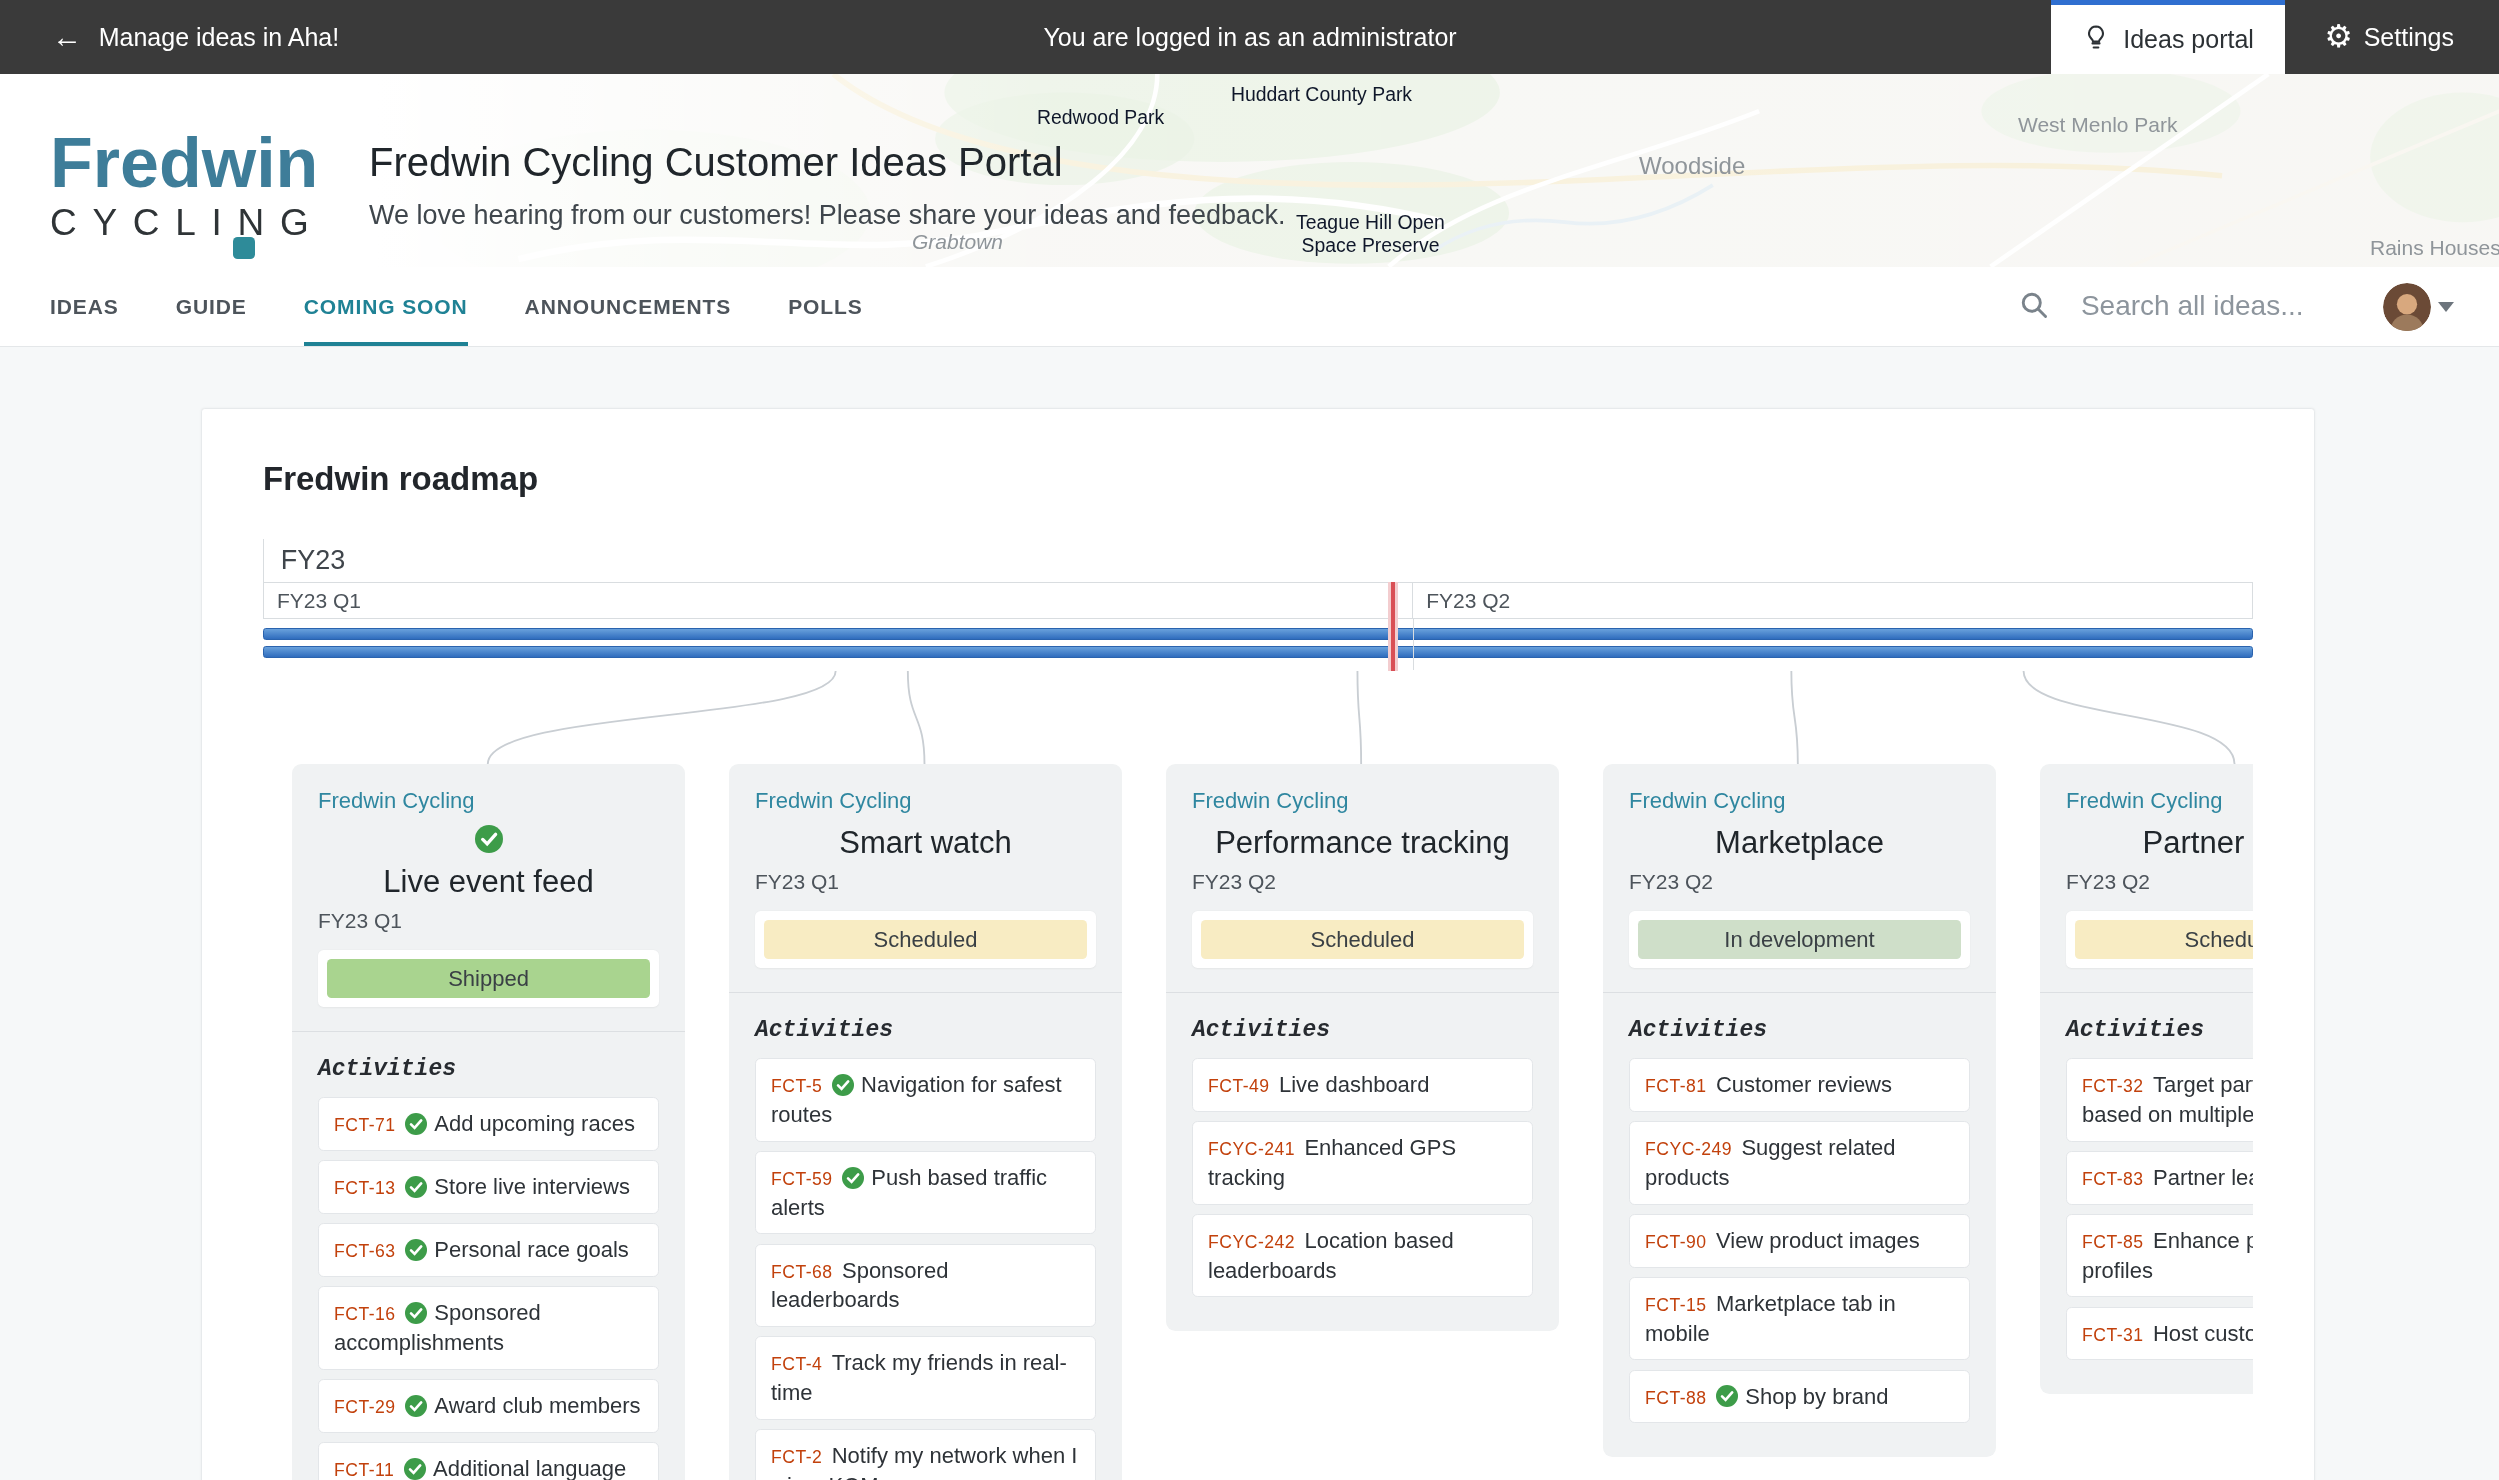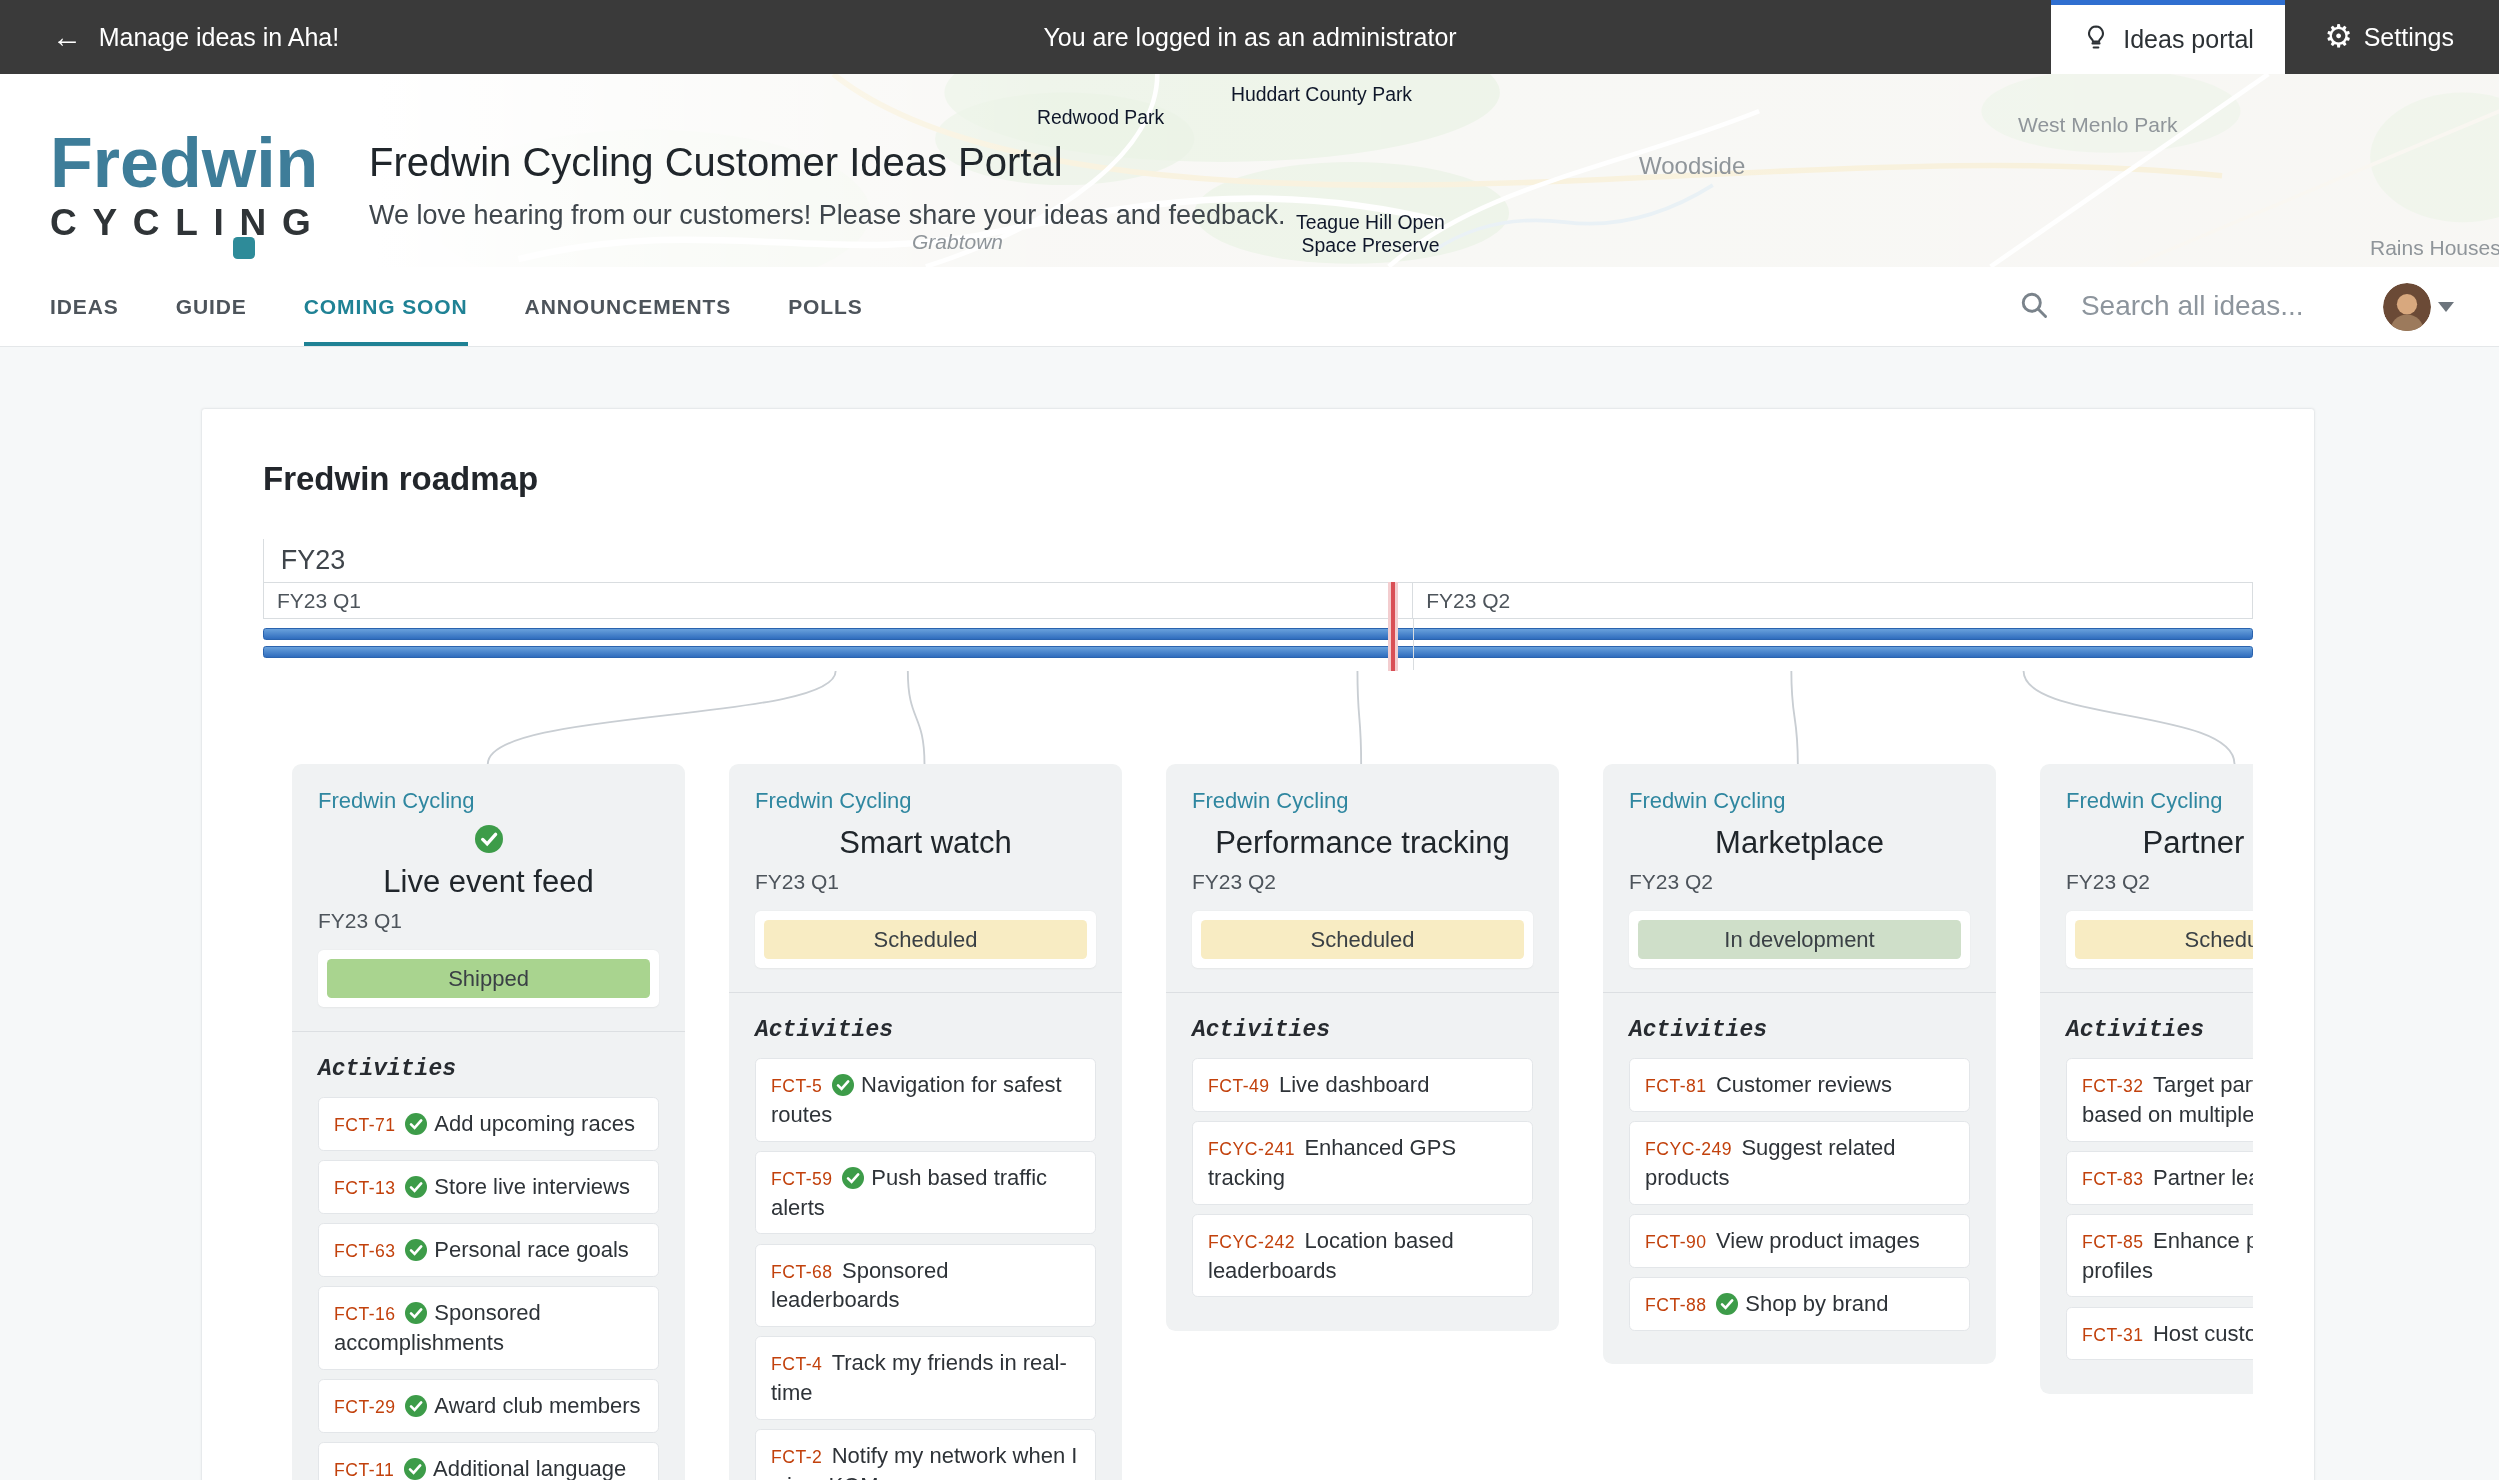--- a/index.html
+++ b/index.html
@@ -21,21 +21,21 @@
   .header { position:relative; height:193px; background:#f0efe9; overflow:hidden; }
   .map-svg { position:absolute; inset:0; z-index:0; }
   .map-overlay { position:absolute; inset:0; z-index:1;
     background:linear-gradient(90deg,#fff 0%,#fff 15%,rgba(255,255,255,.80) 26%,rgba(255,255,255,.58) 42%,rgba(255,255,255,.50) 100%); }
   .map-labels { position:absolute; inset:0; z-index:2; }
   .map-label { position:absolute; font-size:21px; color:#8f959a; white-space:nowrap; }
   .map-label.park { color:#0f172a; white-space:normal; text-align:center; font-size:19.4px; }
   .map-marker { position:absolute; left:233px; top:163px; width:22px; height:22px; background:#2e8b99; border-radius:4.6px; z-index:2; }
   .logo { position:absolute; left:50px; top:54px; line-height:1; z-index:3; }
   .logo-f { font-size:70px; font-weight:bold; color:#3e7d99; }
-  .logo-c { font-size:37px; color:#2f3437; letter-spacing:15.7px; margin-top:5.6px; font-weight:700; }
+  .logo-c { font-size:37px; color:#2f3437; letter-spacing:15.7px; margin-top:5.6px; font-weight:400; }
   .header-text { position:absolute; left:369px; top:44px; z-index:3; }
   .header-title { font-size:40px; font-weight:normal; color:#20262b;margin-top:22px; }
   .header-sub { font-size:27px; color:#3f464c; margin-top:15px; }
 
   
   .nav { height:80px; background:#fff; border-bottom:0.9px solid #e4e7e9; display:flex; align-items:stretch; padding:0 46px 0 50px; }
   .tabs { display:flex; gap:57px; }
   .tab { display:flex; align-items:center; font-size:21px; font-weight:bold; letter-spacing:0.9px; color:#4d545b; border-bottom:4.6px solid transparent; padding-top:4.6px; cursor:pointer; }
   .tab.active { color:#1f8295; border-bottom-color:#1f8295; }
   .nav-right { margin-left:auto; display:flex; align-items:center; gap:16.7px; }
@@ -310,20 +310,21 @@
             </div>
             <div class="card-quarter">FY23 Q2</div>
             <div class="status-box">
               <div class="status-pill" style="background: rgb(207, 223, 201);">In development</div>
             </div>
             <div class="card-divider"></div>
             <div class="activities-h">Activities</div>
             <div class="activity"><span class="act-id">FCT-81</span><span>Customer reviews</span></div>
             <div class="activity"><span class="act-id">FCYC-249</span><span>Suggest related products</span></div>
             <div class="activity"><span class="act-id">FCT-90</span><span>View product images</span></div>
+            <div class="activity"><span class="act-id">FCT-15</span><span>Marketplace tab in mobile</span></div>
             <div class="activity"><span class="act-id">FCT-88</span><span class="check sm">
                 <svg viewBox="0 0 20 20">
                   <circle cx="10" cy="10" r="10" fill="#3d9c49"></circle>
                   <path d="M5.5 10.3l3.2 3.2 6-6.8" stroke="#fff" stroke-width="2.4" fill="none" stroke-linecap="round"></path>
                 </svg>
               </span><span>Shop by brand</span></div>
           </div>
           <div class="card">
             <div class="card-company">Fredwin Cycling</div>
             <div class="card-title-row">

